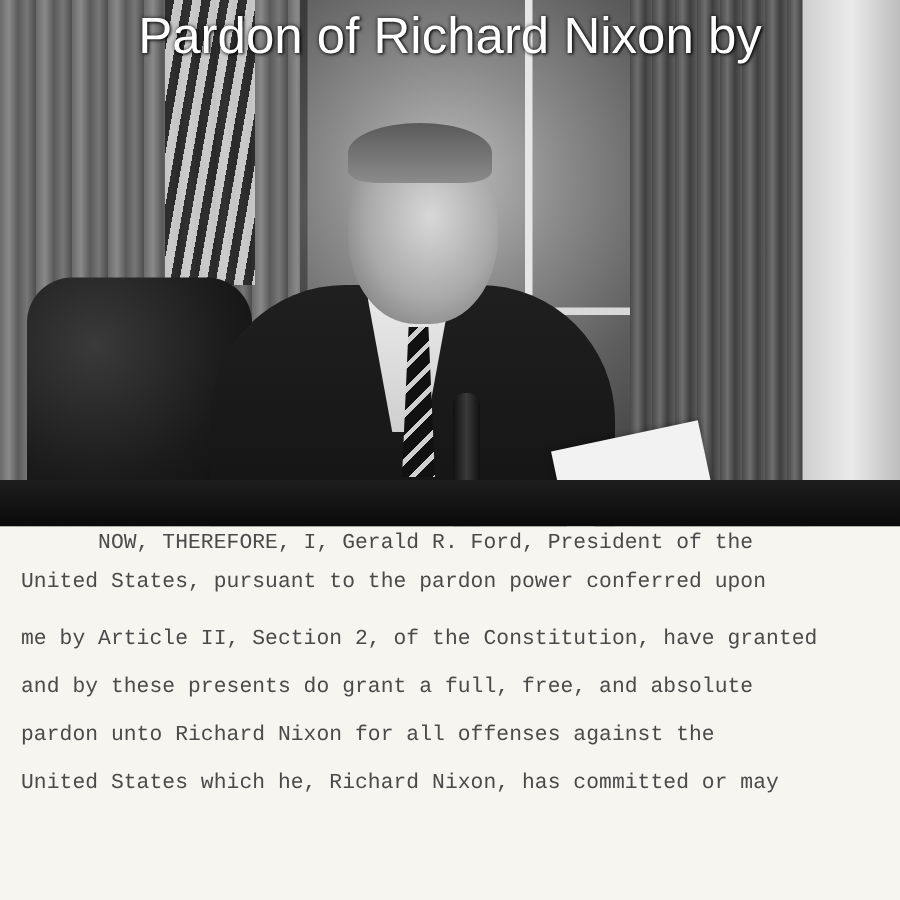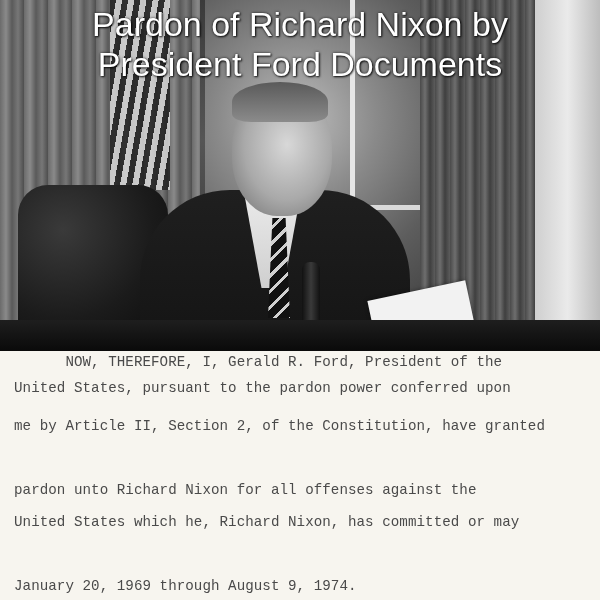--- a/index.html
+++ b/index.html
@@ -110,24 +110,23 @@
   <div class="shirt"></div>
   <div class="tie"></div>
   <div class="head"></div>
   <div class="hair"></div>
   <div class="mic"></div>
   <div class="paper"></div>
   <div class="desk"></div>
 
   <h1 class="title">
     <span>Pardon of Richard Nixon by</span><br>
-    <span>President Ford Documents</span>
   </h1>
 </div>
 
 <div class="document">
   <div class="doc-line" style="top:3px">      NOW, THEREFORE, I, Gerald R. Ford, President of the</div>
   <div class="doc-line" style="top:29px">United States, pursuant to the pardon power conferred upon</div>
   <div class="doc-line" style="top:67px">me by Article II, Section 2, of the Constitution, have granted</div>
+  <div class="doc-line" style="top:99px">and by these presents do grant a full, free, and absolute</div>
   <div class="doc-line" style="top:163px">United States which he, Richard Nixon, has committed or may</div>
   <div class="doc-line" style="top:131px">pardon unto Richard Nixon for all offenses against the</div>
-  <div class="doc-line" style="top:227px">January 20, 1969 through August 9, 1974.</div>
 </div>
 
 </body></html>

